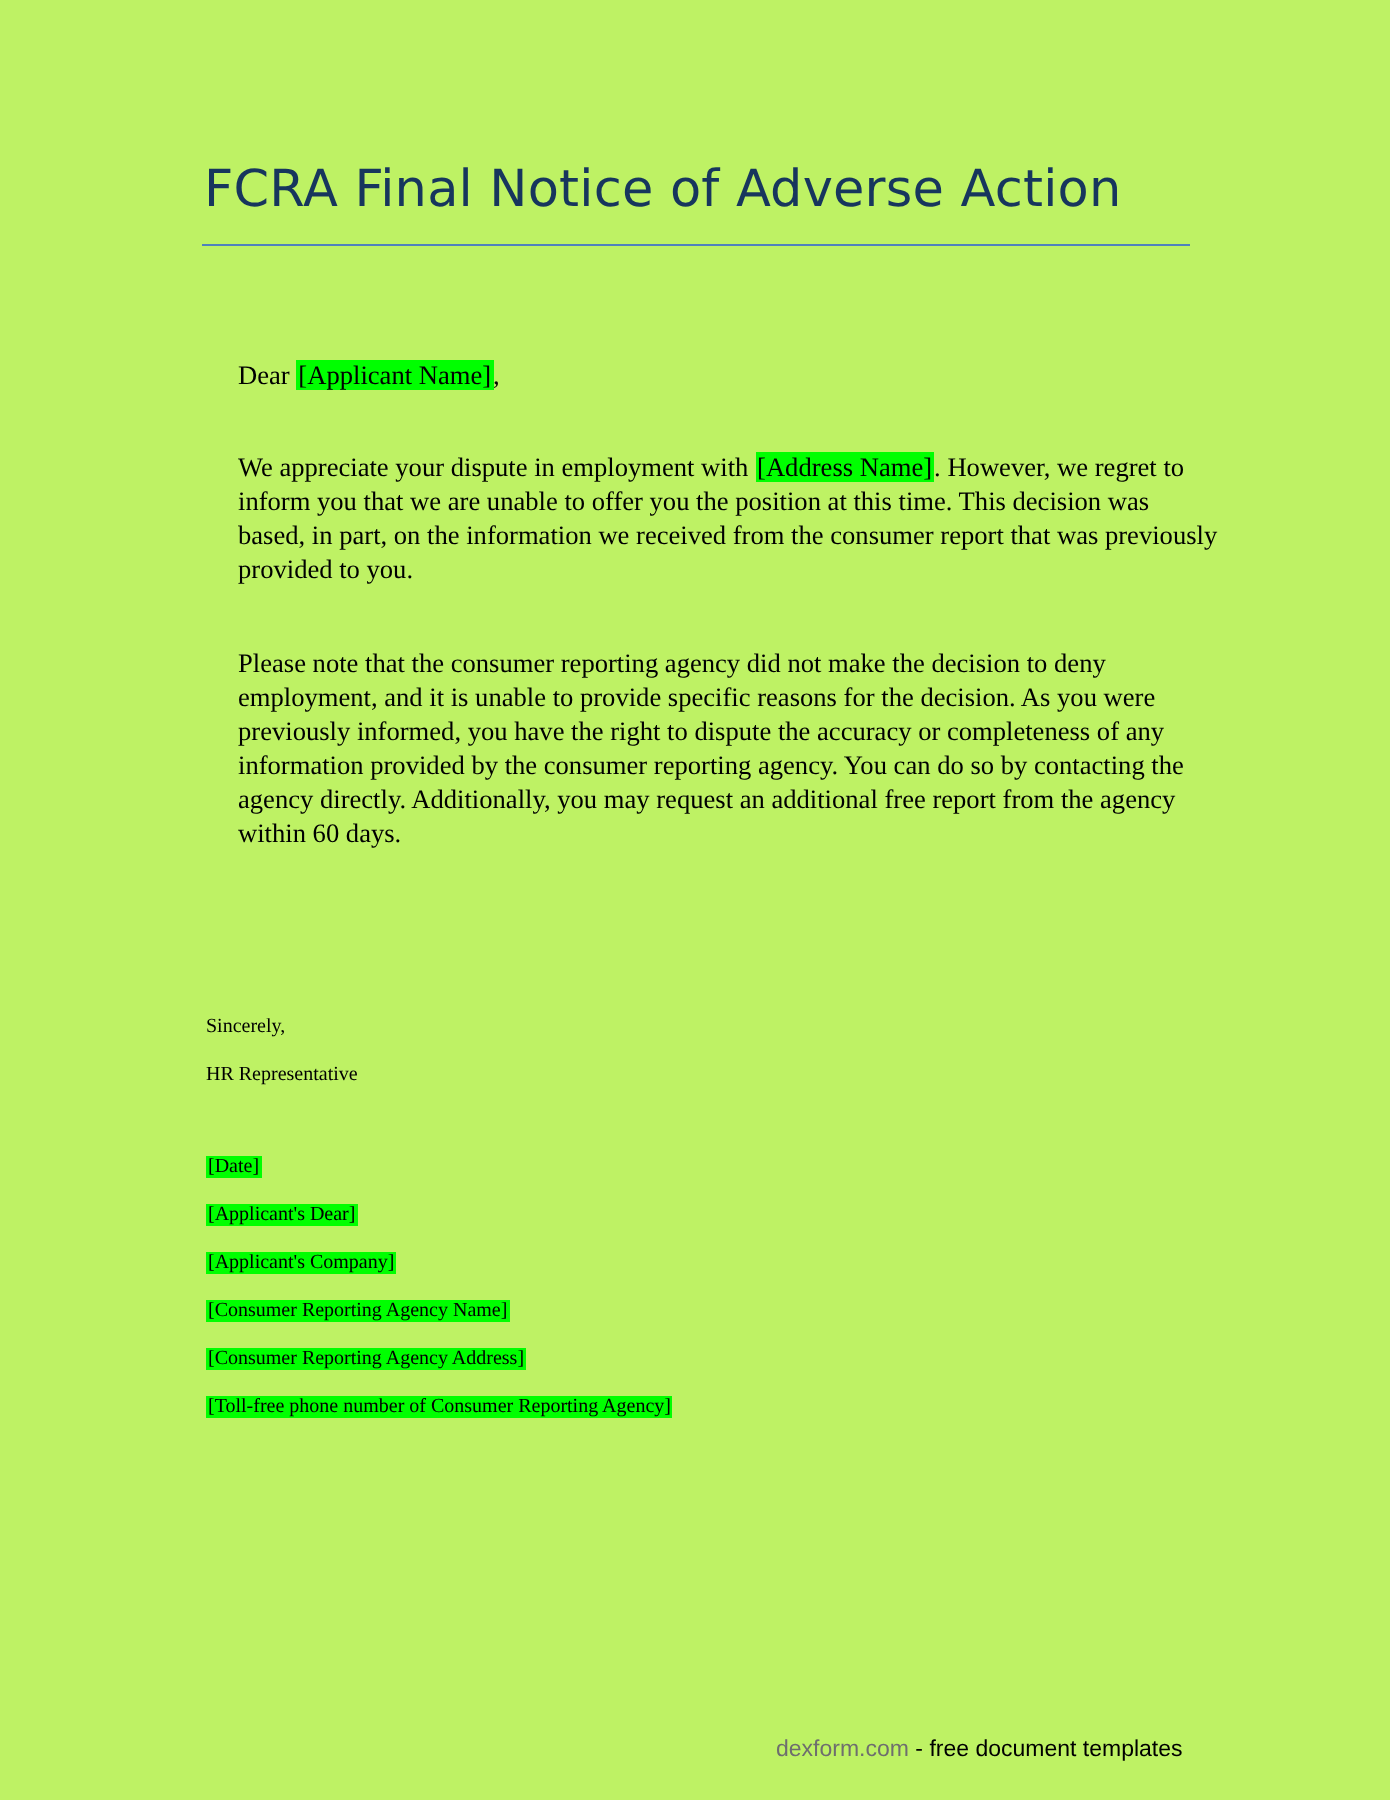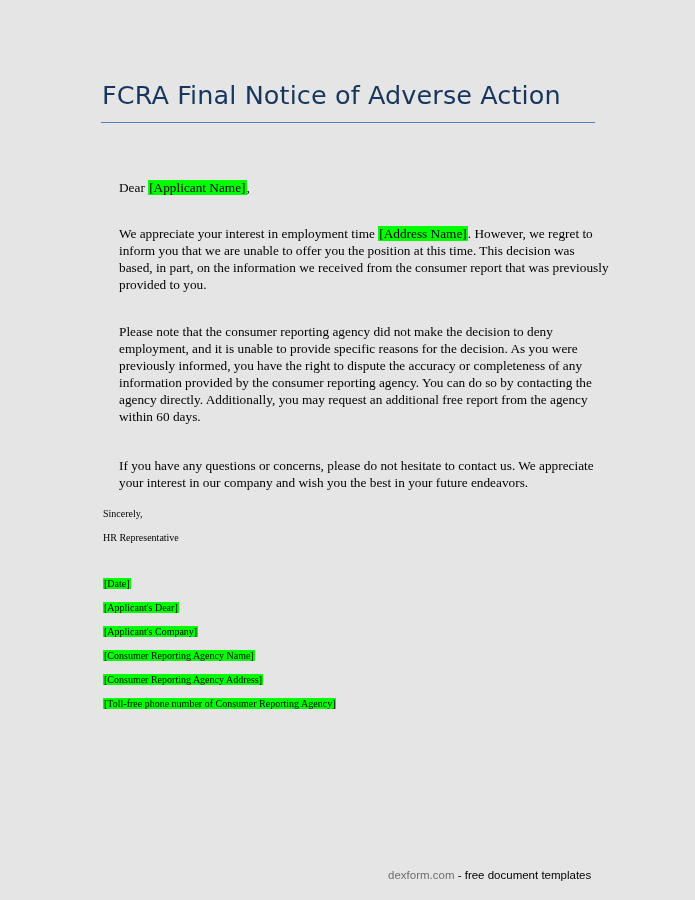--- a/index.html
+++ b/index.html
@@ -1,17 +1,17 @@
 <!DOCTYPE html>
 <html><head>
   <meta charset="utf-8">
   <style>
     html, body { margin: 0; padding: 0; background: #ffffff; }
     body { width: 695px; height: 900px; position: relative; overflow: hidden; }
-    .page { position: absolute; left: 0; top: 0; width: 695px; height: 900px; background: #e5e5e5; }
+    .page { position: absolute; left: 0; top: 0; width: 695px; height: 900px; background: #bef264; }
     .title {
       position: absolute; left: 102px; top: 80px;
       font-family: "DejaVu Sans", sans-serif; font-size: 25.5px; color: #17365d;
       letter-spacing: 0.1px; white-space: nowrap; margin: 0; font-weight: normal;
     }
     .title-rule {
       position: absolute; left: 101px; top: 122px; width: 494px; height: 0;
       border-top: 1.3px solid #4f81bd;
     }
     .body-text {
@@ -29,25 +29,24 @@
   </style>
 </head>
 <body>
 
 <div class="page">
   <h1 class="title">FCRA Final Notice of Adverse Action</h1>
   <div class="title-rule"></div>
 
   <p class="body-text" style="top:163px;"><span>Dear </span><span class="hl">[Applicant Name]</span><span>,</span></p>
 
-  <p class="body-text" style="top:209px;"><span>We appreciate your interest in employment time </span><span class="hl">[Address Name]</span><span>. However, we regret to inform you that we are unable to offer you the position at this time. This decision was based, in part, on the information we received from the consumer report that was previously provided to you.</span></p>
+  <p class="body-text" style="top:209px;"><span>We appreciate your dispute in employment with </span><span class="hl">[Address Name]</span><span>. However, we regret to inform you that we are unable to offer you the position at this time. This decision was based, in part, on the information we received from the consumer report that was previously provided to you.</span></p>
 
   <p class="body-text" style="top:307px;">Please note that the consumer reporting agency did not make the decision to deny employment, and it is unable to provide specific reasons for the decision. As you were previously informed, you have the right to dispute the accuracy or completeness of any information provided by the consumer reporting agency. You can do so by contacting the agency directly. Additionally, you may request an additional free report from the agency within 60 days.</p>
 
-  <p class="body-text" style="top:441px;">If you have any questions or concerns, please do not hesitate to contact us. We appreciate your interest in our company and wish you the best in your future endeavors.</p>
 
   <div class="block" style="top:505px;">Sincerely,</div>
   <div class="block" style="top:529px;">HR Representative</div>
 
   <div class="block" style="top:575px;"><span class="hl">[Date]</span></div>
   <div class="block" style="top:599px;"><span class="hl">[Applicant's Dear]</span></div>
   <div class="block" style="top:623px;"><span class="hl">[Applicant's Company]</span></div>
   <div class="block" style="top:647px;"><span class="hl">[Consumer Reporting Agency Name]</span></div>
   <div class="block" style="top:671px;"><span class="hl">[Consumer Reporting Agency Address]</span></div>
   <div class="block" style="top:695px;text-align:right;"><span class="hl">[Toll-free phone number of Consumer Reporting Agency]</span></div>

